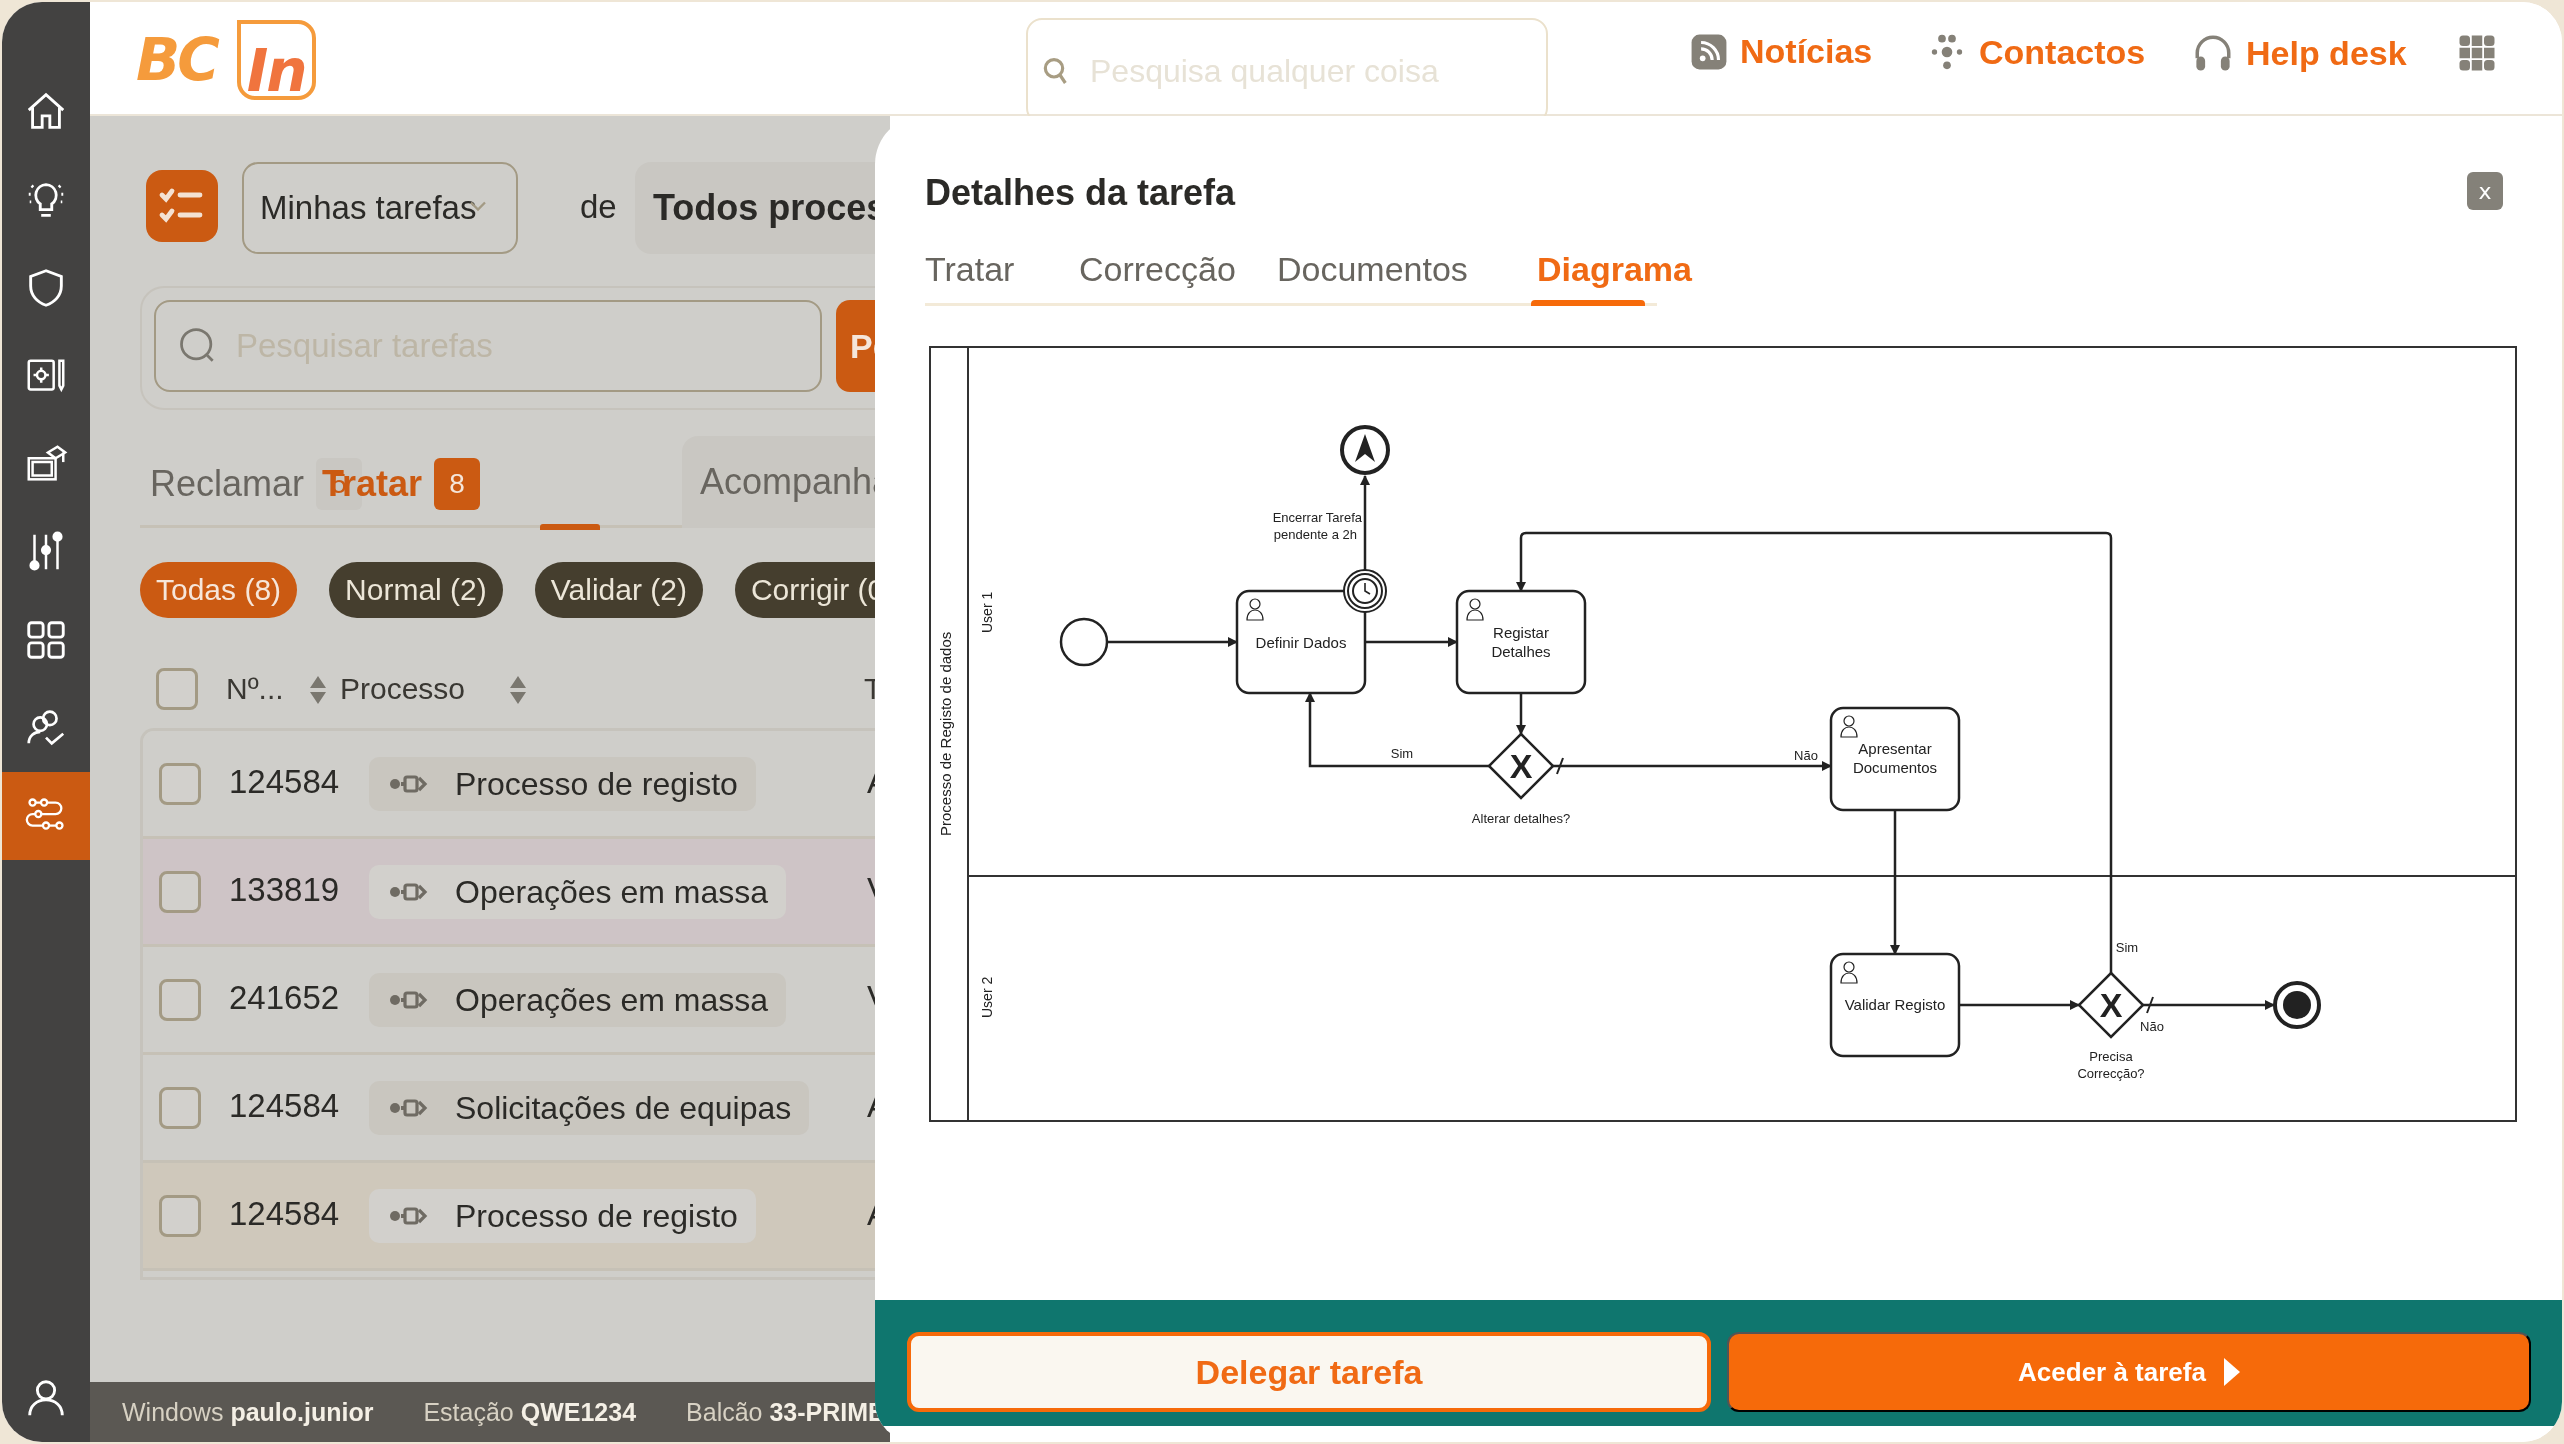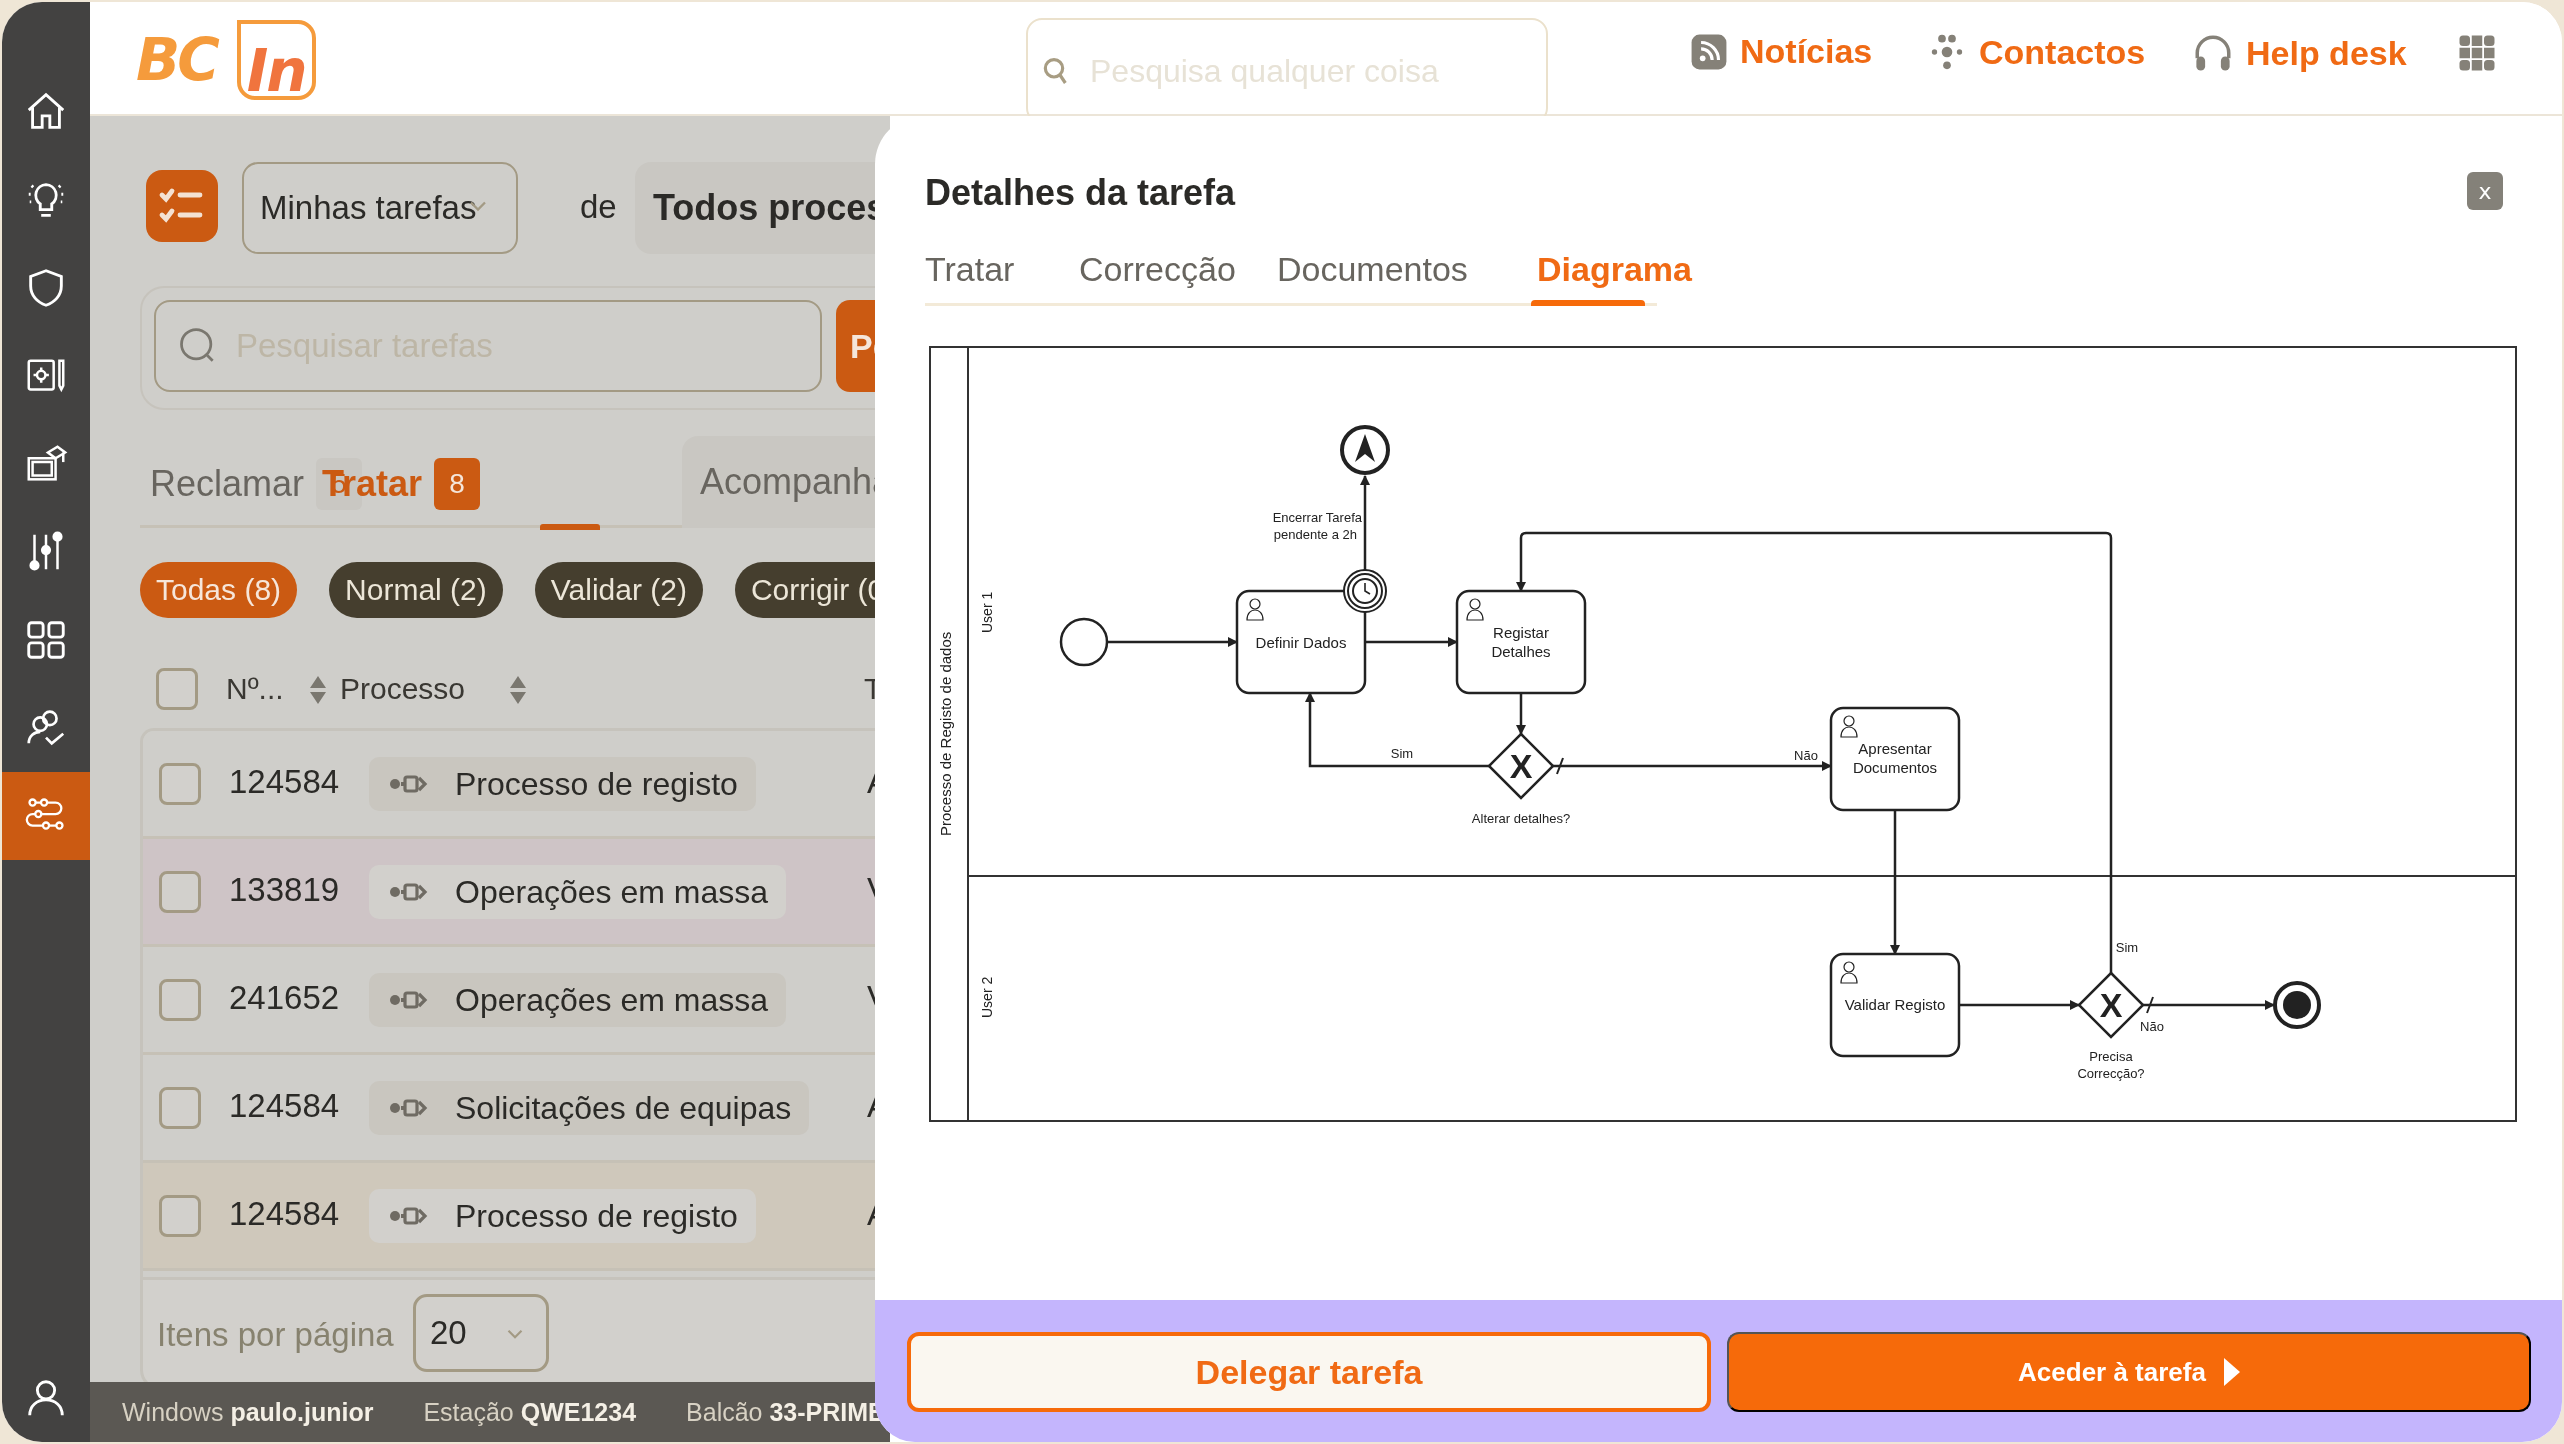--- a/index.html
+++ b/index.html
@@ -58,21 +58,21 @@
 
   
   .drawer { position: absolute; left: 873px; top: 114px; width: 1687px; height: 1326px; background: #ffffff; border-radius: 48px 0 0 40px; overflow: hidden; }
   .drawer-title { position: absolute; left: 50px; top: 56px; font-size: 36px; font-weight: bold; color: #2b2a27; font-family: "Liberation Sans", sans-serif; }
   .close-btn { position: absolute; left: 1592px; top: 56px; width: 36px; height: 38px; background: #848179; border-radius: 6px; color: #fff; font-size: 22px; display: flex; align-items: center; justify-content: center; }
   .dtabs { position: absolute; left: 50px; top: 134px; width: 732px; height: 56px; border-bottom: 3px solid #f3ead8; }
   .dtab { position: absolute; top: 0; font-size: 34px; color: #68655f; font-family: "Liberation Sans", sans-serif; }
   .dtab.active { color: #f06a14; font-weight: bold; }
   .dtab-underline { position: absolute; left: 606px; top: 50px; width: 114px; height: 6px; background: #f66a0a; border-radius: 4px 4px 0 0; }
   .diagram { position: absolute; left: 54px; top: 230px; width: 1588px; height: 776px; }
-  .footer { position: absolute; left: 0; top: 1184px; width: 1687px; height: 142px; background: #c4b5fd; }
+  .footer { position: absolute; left: 0; top: 1184px; width: 1687px; height: 126px; background: #0f766e; }
   .btn-delegar { position: absolute; left: 32px; top: 32px; width: 804px; height: 80px; border: 4px solid #f66a0a; border-radius: 12px; background: #faf7f0; color: #f06a14; font-size: 34px; font-weight: bold; display: flex; align-items: center; justify-content: center; font-family: "Liberation Sans", sans-serif; }
   .btn-aceder { position: absolute; left: 852px; top: 32px; width: 804px; height: 80px; border-radius: 12px; background: #f66a0a; color: #ffffff; font-size: 26px; font-weight: bold; display: flex; align-items: center; justify-content: center; gap: 18px; font-family: "Liberation Sans", sans-serif; }
 
   .dg-text { font-family: "Liberation Sans", sans-serif; fill: #222; }
 </style>
 </head>
 <body>
 
 <div class="frame">
 
@@ -345,29 +345,20 @@
               <rect x="6" y="4" width="2" height="2"></rect>
               <rect x="8" y="1.5" width="6" height="7" rx="1" fill="none" stroke="#6f6b63" stroke-width="1.6"></rect>
               <path d="M15 2l3 3-3 3" fill="none" stroke="#6f6b63" stroke-width="1.6"></path>
             </svg>
           <span>Processo de registo</span>
         </div>
         <span class="trunc">A</span>
       </div>
     </div>
 
-    <div class="pager">
-      <span class="lbl">Itens por página</span>
-      <div class="sel">
-        <span>20</span>
-        <svg style="position:absolute;right:18px;top:24px" width="26" height="26" viewBox="0 0 24 24" fill="none" stroke="#a39a84" stroke-width="2">
-            <path d="M6 9l6 6 6-6"></path>
-          </svg>
-      </div>
-    </div>
 
     <div class="statusbar">
       <span><span>Windows</span> <b>paulo.junior</b></span>
       <span><span>Estação</span> <b>QWE1234</b></span>
       <span><span>Balcão</span> <b>33-PRIME</b></span>
     </div>
   </section>
 
   <aside class="drawer">
     <h2 class="drawer-title">Detalhes da tarefa</h2>

